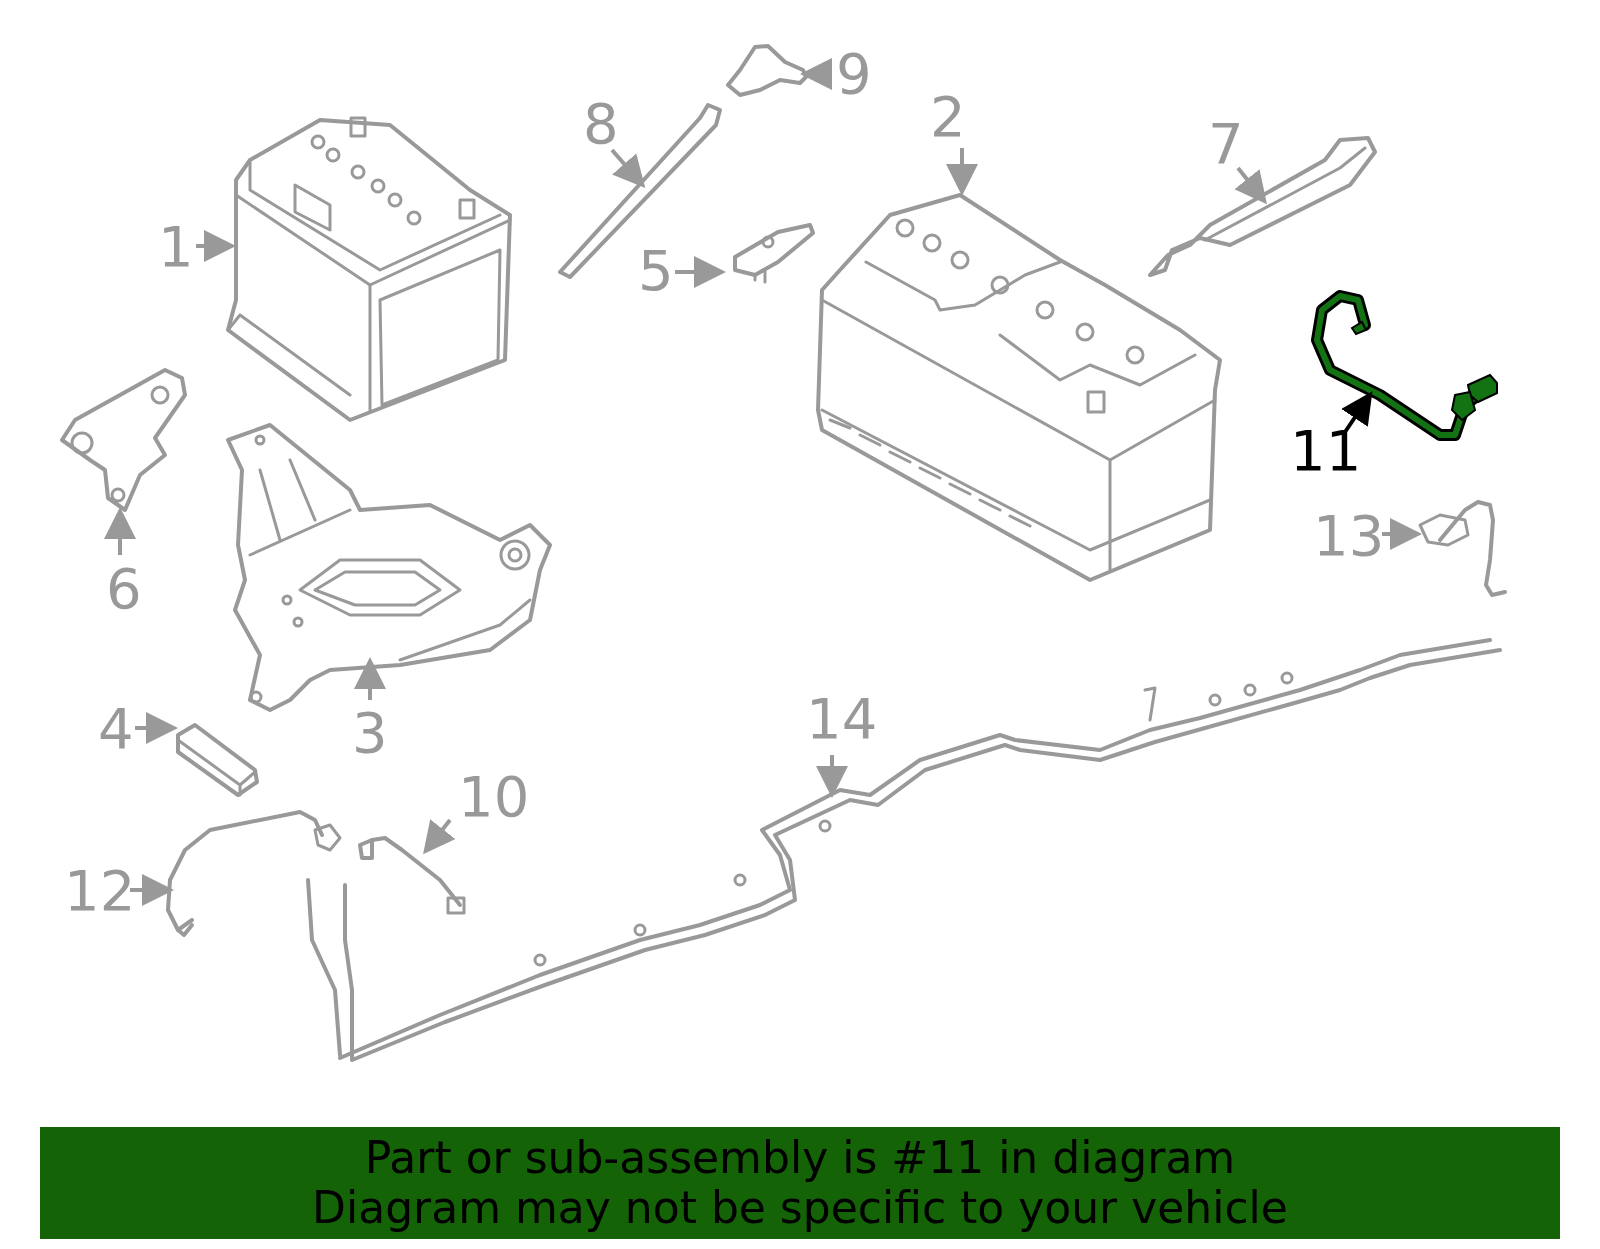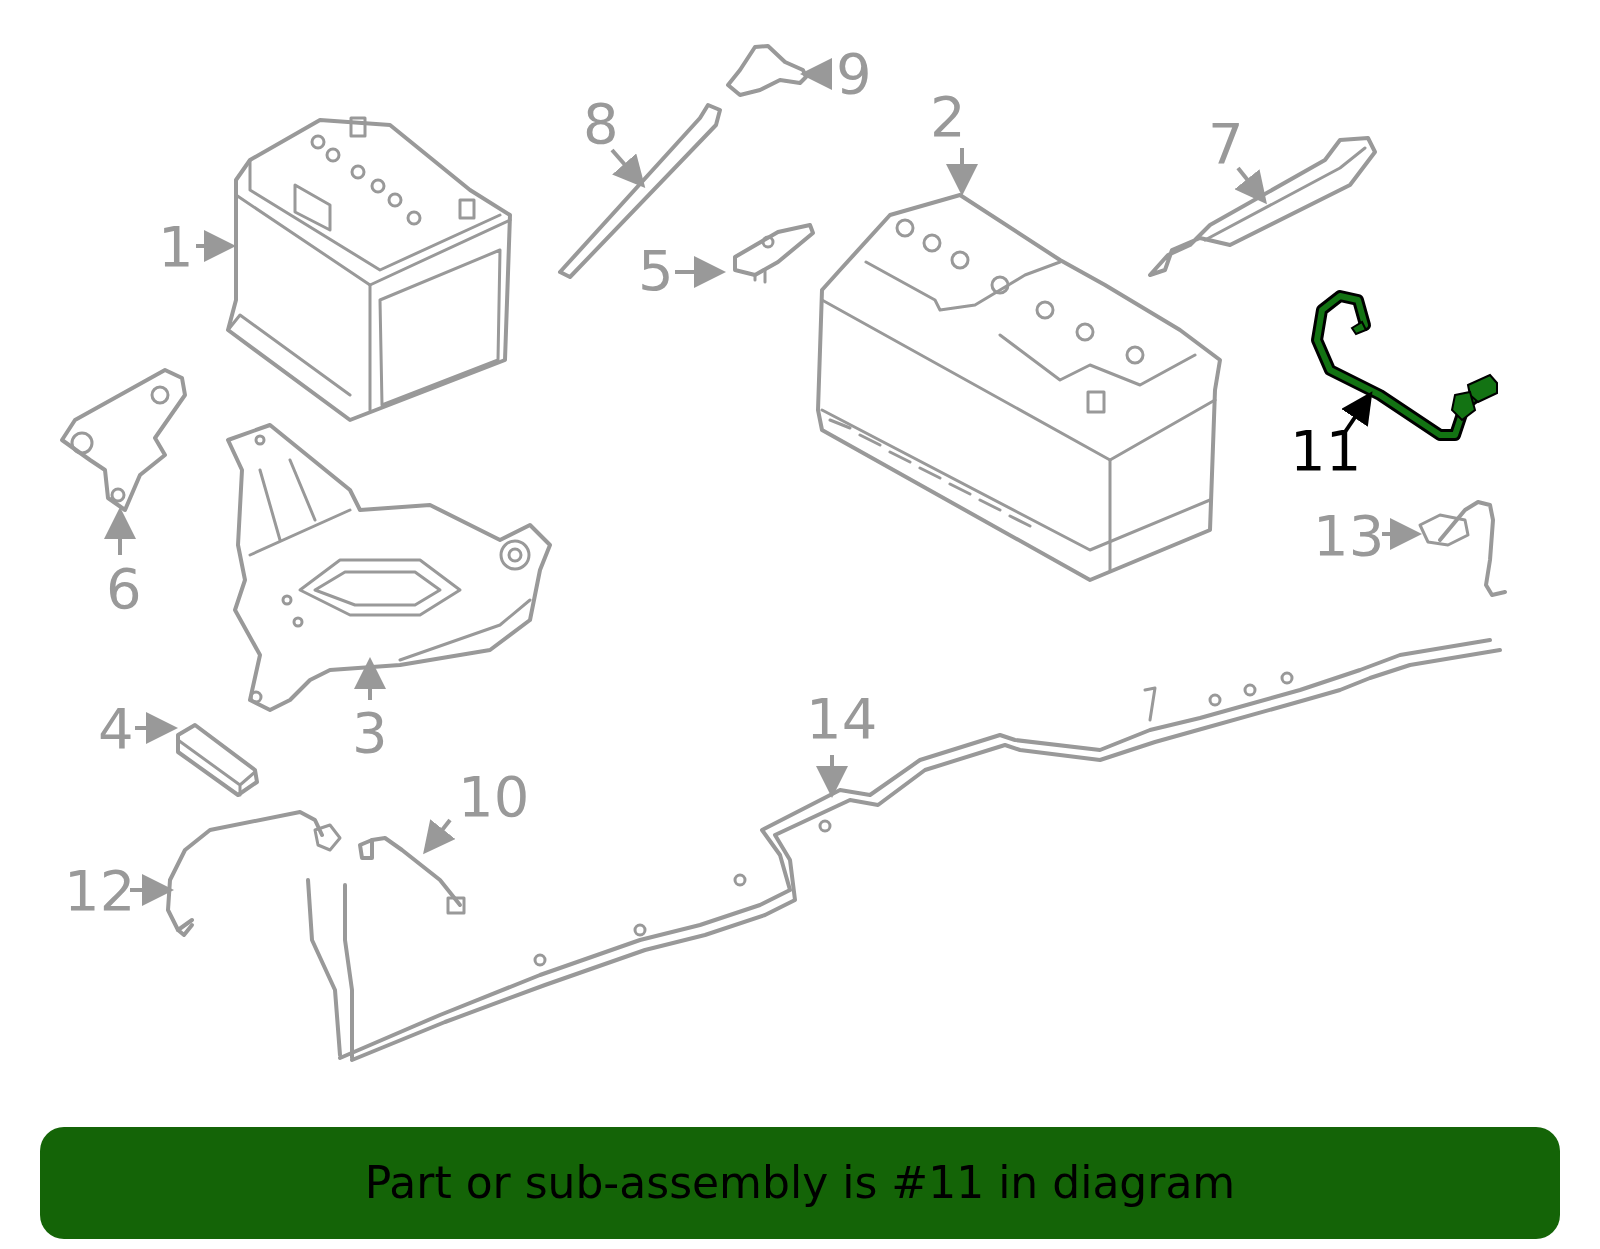--- a/index.html
+++ b/index.html
@@ -7,21 +7,21 @@
   #diagram { position: absolute; left: 0; top: 0; width: 1600px; height: 1120px; }
   .lbl { font-family: "DejaVu Sans", sans-serif; font-size: 56px; fill: #999999; }
   .lbl.hl { fill: #000000; }
   .part { fill: none; stroke: #999999; stroke-width: 4; stroke-linejoin: round; stroke-linecap: round; }
   .part-thin { fill: none; stroke: #999999; stroke-width: 3; stroke-linejoin: round; stroke-linecap: round; }
   .arrow { stroke: #999999; stroke-width: 4; fill: none; }
   .arrow.hl { stroke: #000000; }
   #banner {
     position: absolute; left: 40px; top: 1127px; width: 1520px; height: 112px;
     background: #146407; color: #000000; text-align: left;
-    display: flex; flex-direction: column; justify-content: center; align-items: center; border-radius: 24px;
+    display: flex; flex-direction: column; justify-content: center; align-items: center;
   }
   #banner .line { font-family: "DejaVu Sans", sans-serif; font-size: 44px; line-height: 50px; white-space: nowrap; }
 </style>
 </head>
 <body>
 
 <svg id="diagram" viewBox="0 0 1600 1120" xmlns="http://www.w3.org/2000/svg">
   <defs>
     <marker id="ah" markerWidth="8" markerHeight="8" refX="6" refY="4" orient="auto" markerUnits="strokeWidth">
       <path d="M0,0 L8,4 L0,8 z" fill="#999999"></path>
@@ -204,13 +204,14 @@
     <circle class="part-thin" cx="1287" cy="678" r="5"></circle>
   </g>
   <g>
     <text class="lbl" x="806" y="738">14</text>
     <line class="arrow" x1="832" y1="755" x2="832" y2="790" marker-end="url(#ah)"></line>
   </g>
 </svg>
 
 <div id="banner">
   <div class="line">Part or sub-assembly is #11 in diagram</div>
+  <div class="line">Diagram may not be specific to your vehicle</div>
 </div>
 
 </body></html>

